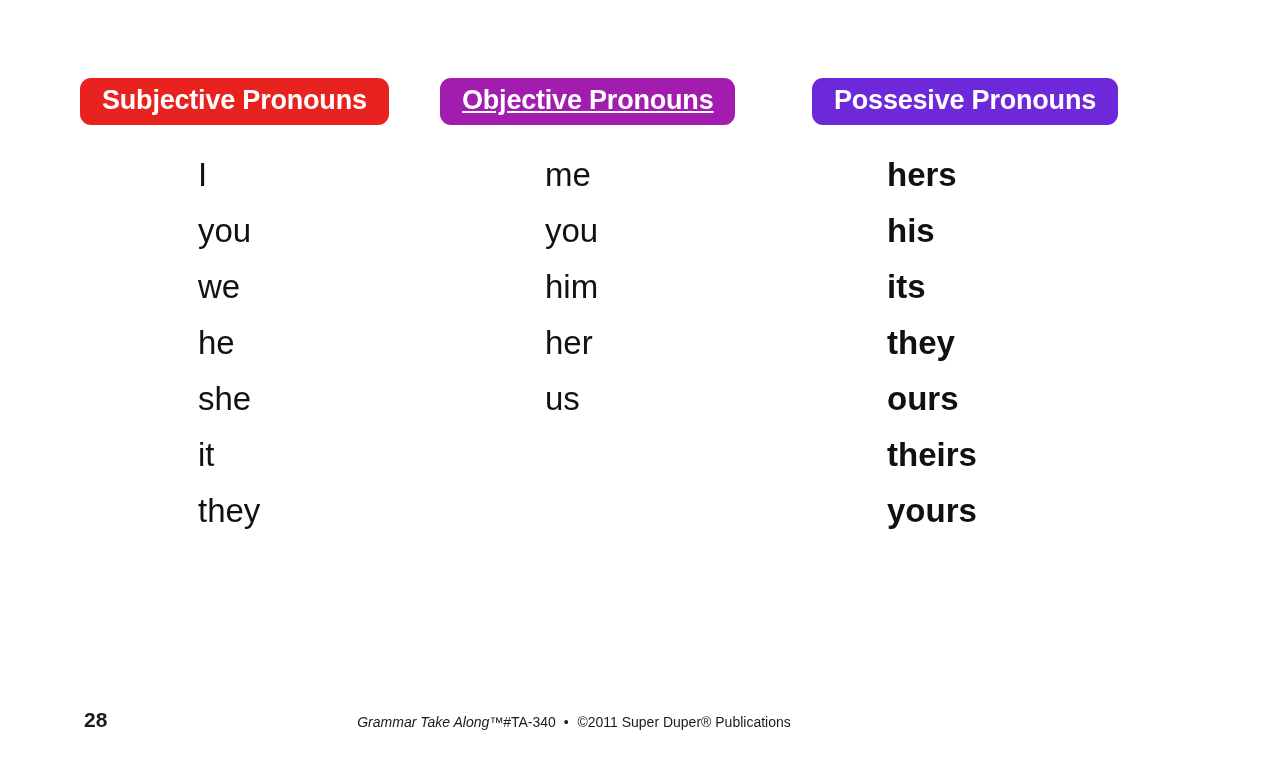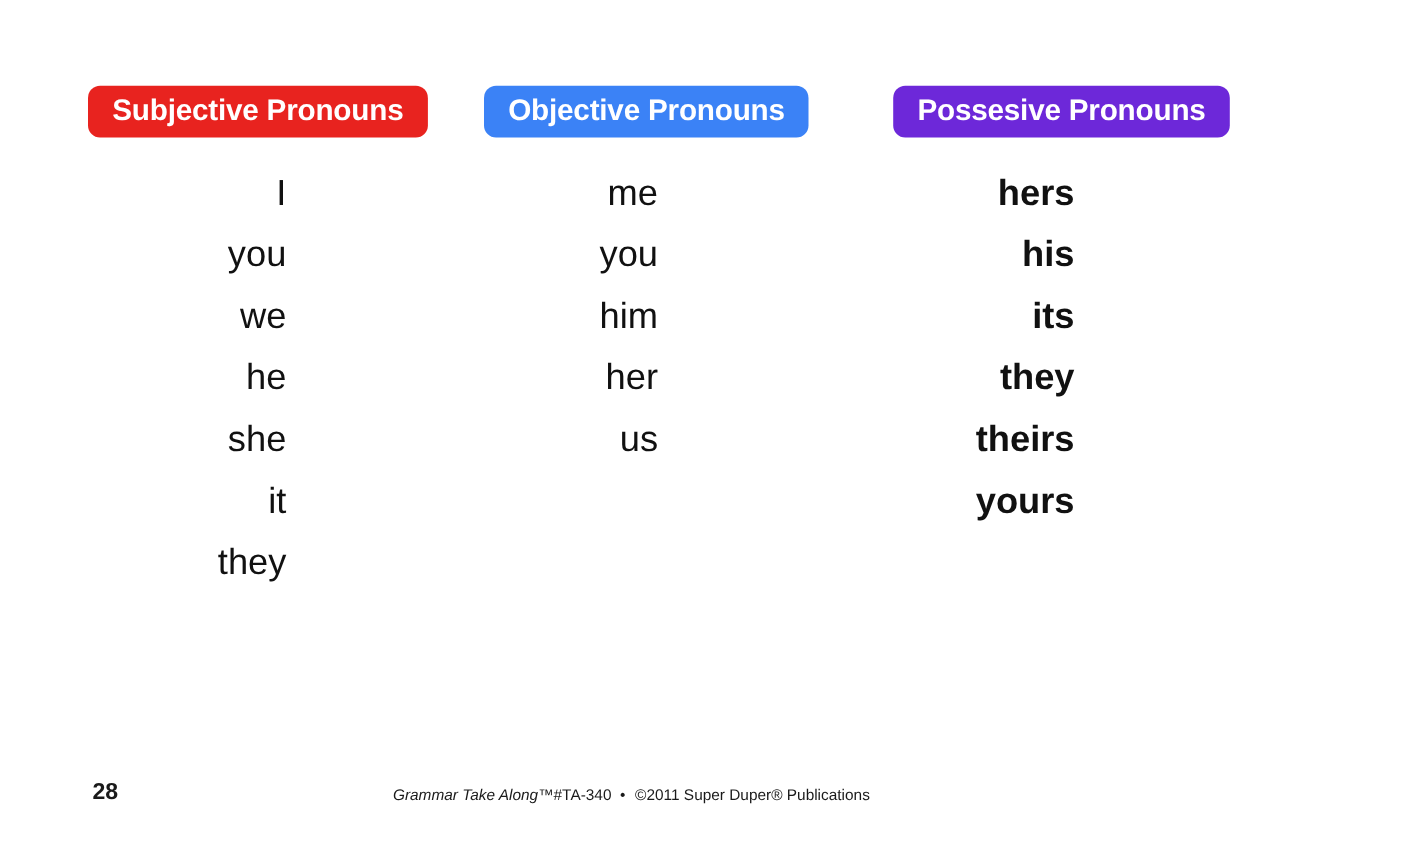--- a/index.html
+++ b/index.html
@@ -26,21 +26,20 @@
     top: 78px;
     width: 1100px;
     display: flex;
     flex-direction: row;
     align-items: flex-start;
   }
   .column {
     display: flex;
     flex-direction: column;
     align-items: flex-start;
-    text-align: right;
   }
   .col-0 { width: 360px; }
   .col-1 { width: 372px; }
   .col-2 { width: 340px; }
 
   .header-pill {
     display: inline-block;
     border-radius: 11px;
     color: #ffffff;
     font-size: 27px;
@@ -102,37 +101,38 @@
         <li>you</li>
         <li>we</li>
         <li>he</li>
         <li>she</li>
         <li>it</li>
         <li>they</li>
       </ul>
     </div>
 
     <div class="column col-1">
-      <div class="header-pill pill-blue" style="background: #3b82f6;">Objective Pronouns</div>
+      <div class="header-pill pill-blue" style="background: #a21caf; text-decoration: underline;">Objective Pronouns</div>
       <ul class="word-list">
         <li>me</li>
         <li>you</li>
         <li>him</li>
         <li>her</li>
         <li>us</li>
       </ul>
     </div>
 
     <div class="column col-2">
       <div class="header-pill pill-green" style="background: #6d28d9;">Possesive Pronouns</div>
       <ul class="word-list">
         <li>hers</li>
         <li>his</li>
         <li>its</li>
         <li>they</li>
+        <li>ours</li>
         <li>theirs</li>
         <li>yours</li>
       </ul>
     </div>
 
   </div>
 
   <div class="page-number">28</div>
 
   <div class="footer">

